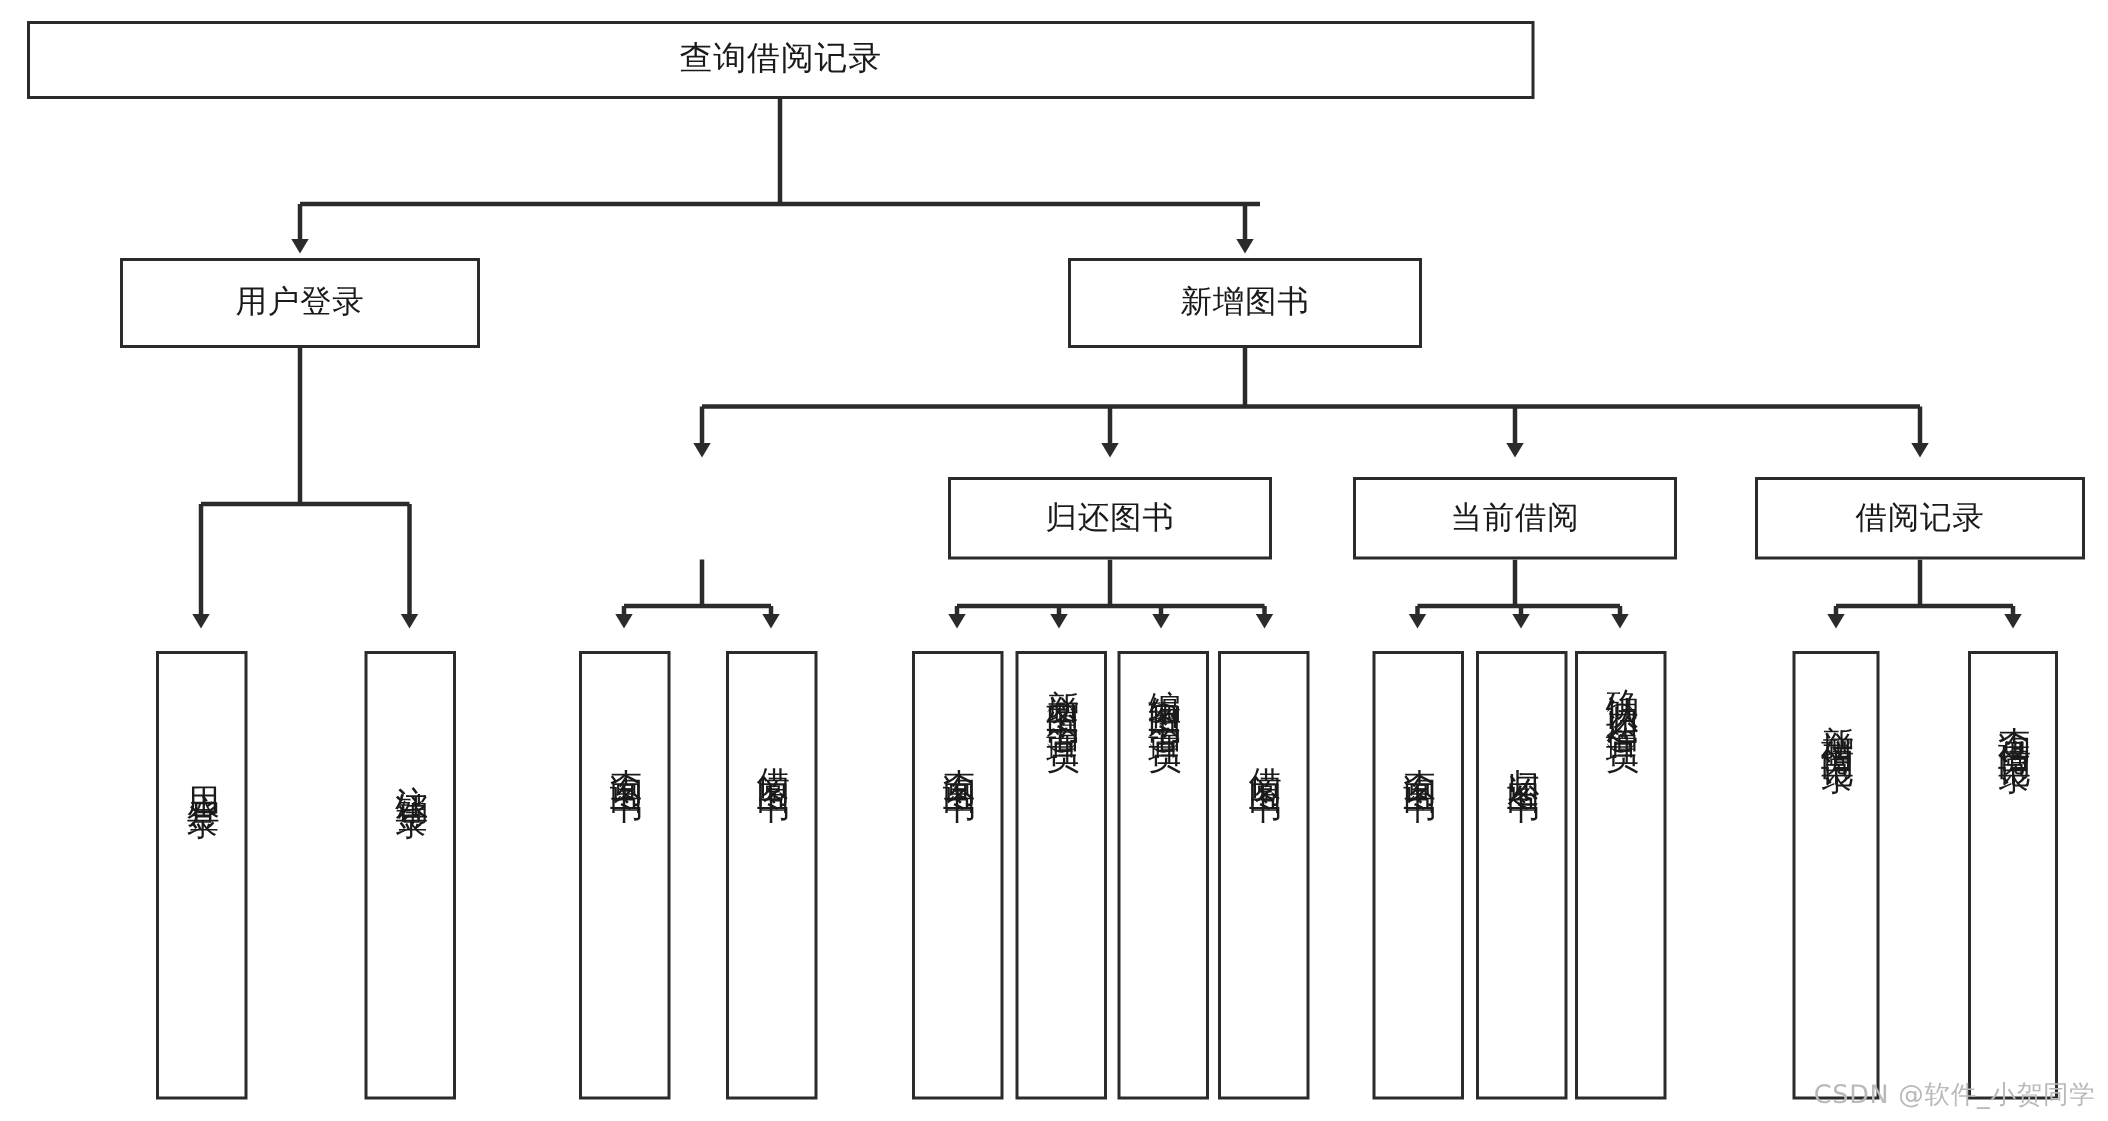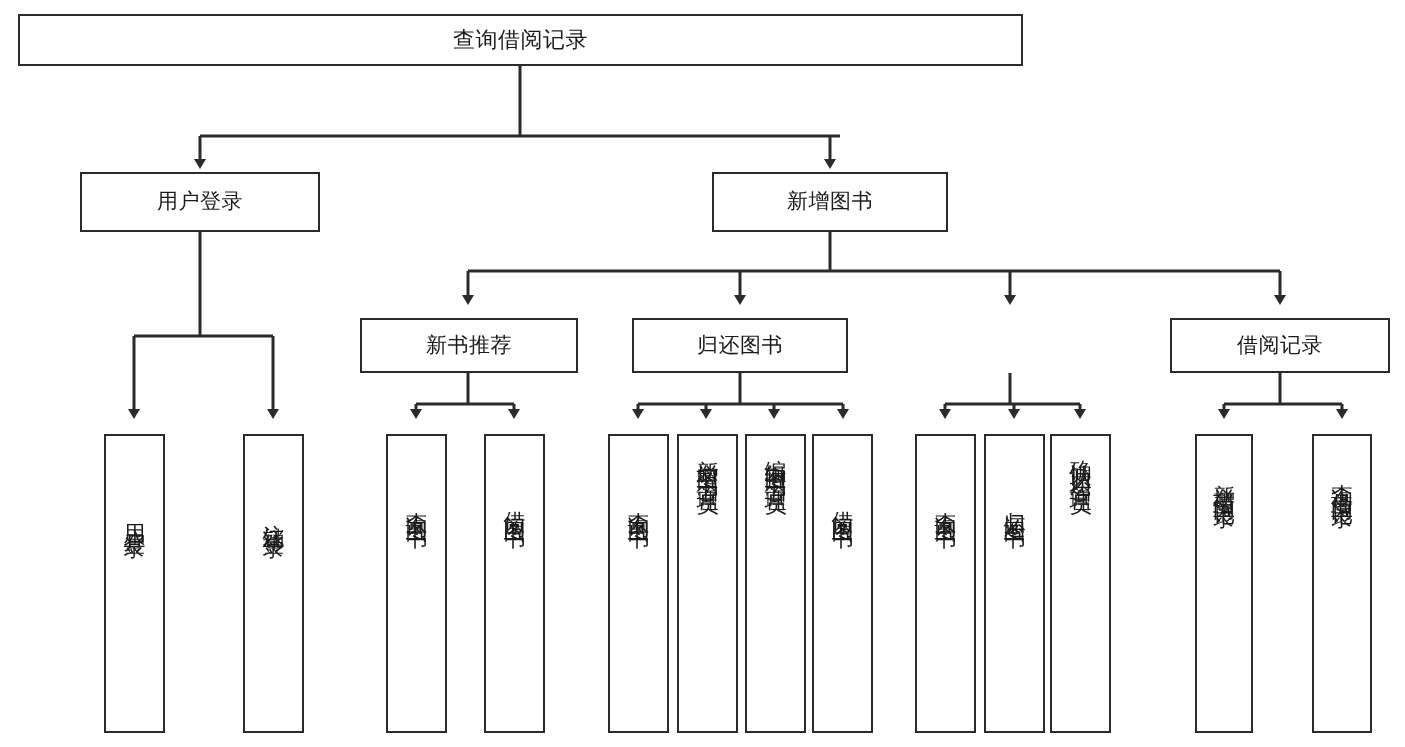--- a/index.html
+++ b/index.html
@@ -132,26 +132,26 @@
     <span class="node-label">查询借阅记录</span>
   </div>
 
   <div class="node horizontal" style="left:80px; top:172px; width:240px; height:60px;">
     <span class="node-label">用户登录</span>
   </div>
   <div class="node horizontal" style="left:712px; top:172px; width:236px; height:60px;">
     <span class="node-label">新增图书</span>
   </div>
 
-  <div class="node horizontal" style="left:360px; top:318px; width:218px; height:55px;">
-    <span class="node-label">新书推荐</span>
-  </div>
   <div class="node horizontal" style="left:632px; top:318px; width:216px; height:55px;">
     <span class="node-label">归还图书</span>
   </div>
+  <div class="node horizontal" style="left:902px; top:318px; width:216px; height:55px;">
+    <span class="node-label">当前借阅</span>
+  </div>
   <div class="node horizontal" style="left:1170px; top:318px; width:220px; height:55px;">
     <span class="node-label">借阅记录</span>
   </div>
 
   <div class="node vertical" style="left:104px; top:434px; width:61px; height:299px; padding-top:70px;">
     <span class="node-label">用户登录</span>
   </div>
   <div class="node vertical" style="left:243px; top:434px; width:61px; height:299px; padding-top:70px;">
     <span class="node-label">注销登录</span>
   </div>
@@ -186,14 +186,15 @@
     <span class="node-label">确认归还（管理员）</span>
   </div>
 
   <div class="node vertical" style="left:1195px; top:434px; width:58px; height:299px; padding-top:30px;">
     <span class="node-label">新增借阅记录</span>
   </div>
   <div class="node vertical" style="left:1312px; top:434px; width:60px; height:299px; padding-top:30px;">
     <span class="node-label">查询借阅记录</span>
   </div>
 
+  <div class="watermark">CSDN @软件_小贺同学</div>
 
 </div>
 
 </body></html>

